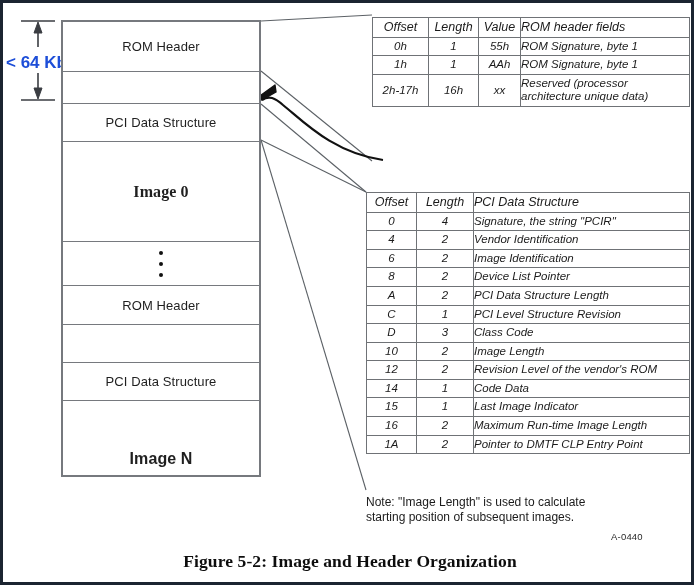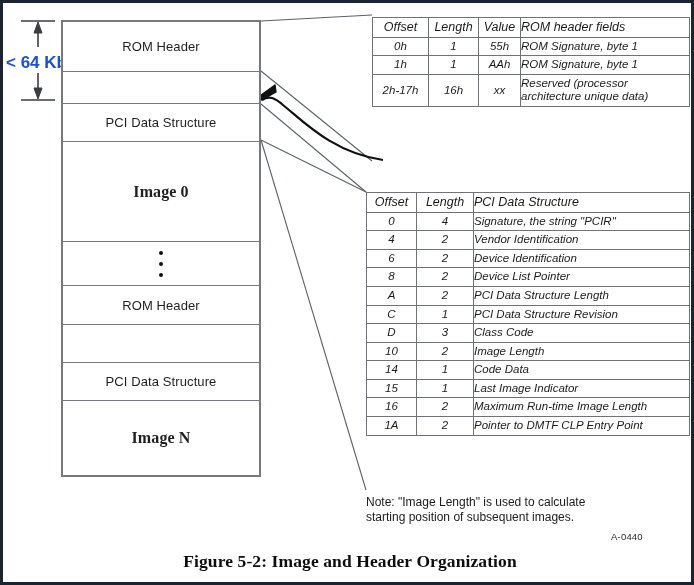--- a/index.html
+++ b/index.html
@@ -210,21 +210,21 @@
     <div class="mrow" style="top:264px;height:39px;">
       <span class="lbl">ROM Header</span>
     </div>
 
     <div class="mrow" style="top:303px;height:38px;"></div>
 
     <div class="mrow" style="top:341px;height:38px;">
       <span class="lbl">PCI Data Structure</span>
     </div>
 
-    <div class="mrow nolinebottom" style="top:379px;height:74px;font-family:Liberation Serif, serif;">
+    <div class="mrow nolinebottom" style="top:400px;height:74px;">
       <span class="lbl big">Image N</span>
     </div>
   </div>
 
   <table class="tbl" id="tbl-rom">
     <colgroup>
       <col class="col-off">
         <col class="col-len">
         <col class="col-val">
         <col>
@@ -275,46 +275,51 @@
         <td class="c-txt">Signature, the string "PCIR"</td>
       </tr>
       <tr>
         <td class="c-num">4</td>
         <td class="c-num">2</td>
         <td class="c-txt">Vendor Identification</td>
       </tr>
       <tr>
         <td class="c-num">6</td>
         <td class="c-num">2</td>
-        <td class="c-txt">Device Identification</td>
+        <td class="c-txt">Image Identification</td>
       </tr>
       <tr>
         <td class="c-num">8</td>
         <td class="c-num">2</td>
         <td class="c-txt">Device List Pointer</td>
       </tr>
       <tr>
         <td class="c-num">A</td>
         <td class="c-num">2</td>
         <td class="c-txt">PCI Data Structure Length</td>
       </tr>
       <tr>
         <td class="c-num">C</td>
         <td class="c-num">1</td>
-        <td class="c-txt">PCI Data Structure Revision</td>
+        <td class="c-txt">PCI Level Structure Revision</td>
       </tr>
       <tr>
         <td class="c-num">D</td>
         <td class="c-num">3</td>
         <td class="c-txt">Class Code</td>
       </tr>
       <tr>
         <td class="c-num">10</td>
         <td class="c-num">2</td>
         <td class="c-txt">Image Length</td>
+      </tr>
+      <tr>
+        <td class="c-num">12</td>
+        <td class="c-num">2</td>
+        <td class="c-txt">Revision Level of the vendor's ROM</td>
       </tr>
       <tr>
         <td class="c-num">14</td>
         <td class="c-num">1</td>
         <td class="c-txt">Code Data</td>
       </tr>
       <tr>
         <td class="c-num">15</td>
         <td class="c-num">1</td>
         <td class="c-txt">Last Image Indicator</td>

